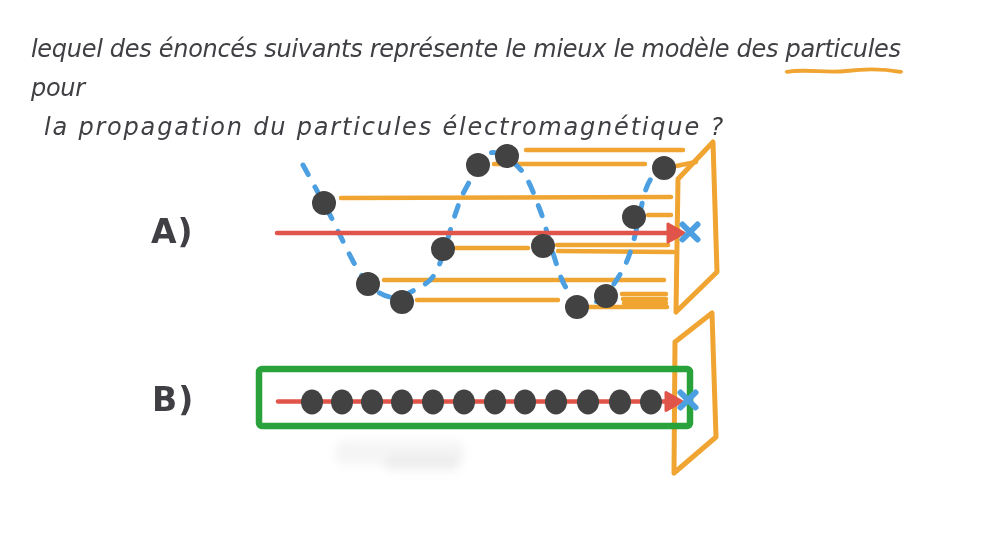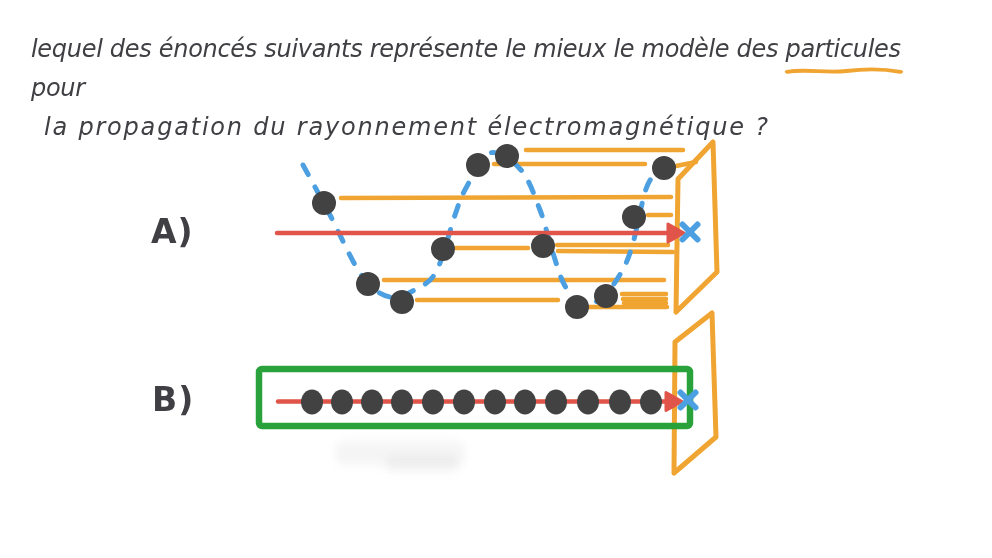--- a/index.html
+++ b/index.html
@@ -34,21 +34,21 @@
 </style>
 </head>
 <body>
 
 <div class="stage">
 
   <div class="question">
     <div class="q-line1"><span>lequel des énoncés suivants représente le mieux le modèle des </span><span class="hl"><span>particules</span><svg class="squiggle" viewBox="0 0 100 12" preserveAspectRatio="none">
             <path d="M3 7 C 18 3, 35 9, 52 6 S 82 3, 97 7" fill="none" stroke="#f0a431" stroke-width="4.6" stroke-linecap="round"></path>
           </svg></span><span> pour</span></div>
-    <div class="q-line2">la propagation du rayonnement électromagnétique ?</div>
+    <div class="q-line2">la propagation du particules électromagnétique ?</div>
   </div>
 
   <div class="opt-label" id="labelA">A)</div>
   <div class="opt-label" id="labelB">B)</div>
 
   <div class="smudge" id="smudge1"></div>
   <div class="smudge" id="smudge2"></div>
 
   <svg id="diagram-svg" width="992" height="558" viewBox="0 0 992 558">
       <g>

